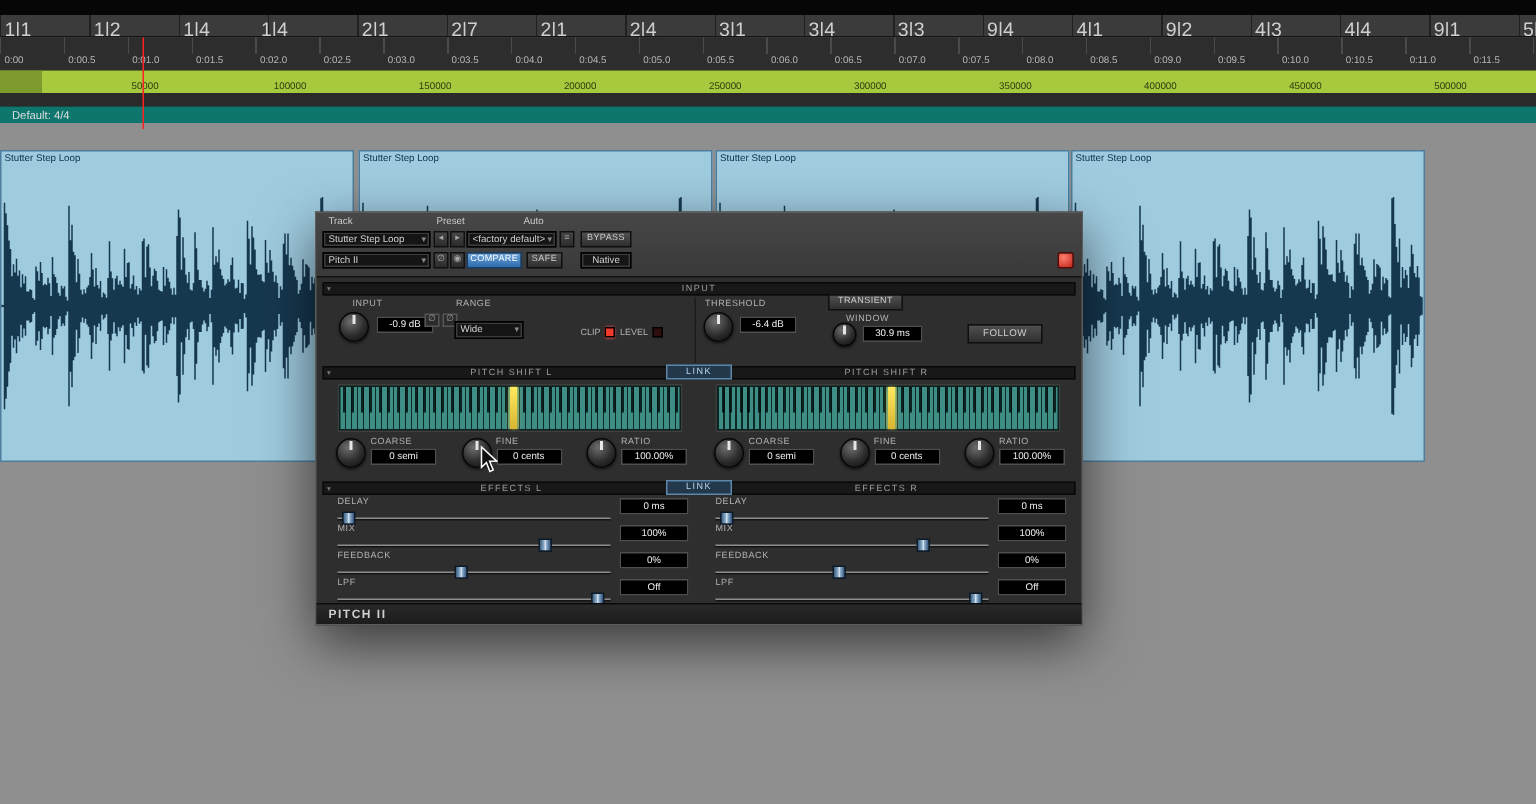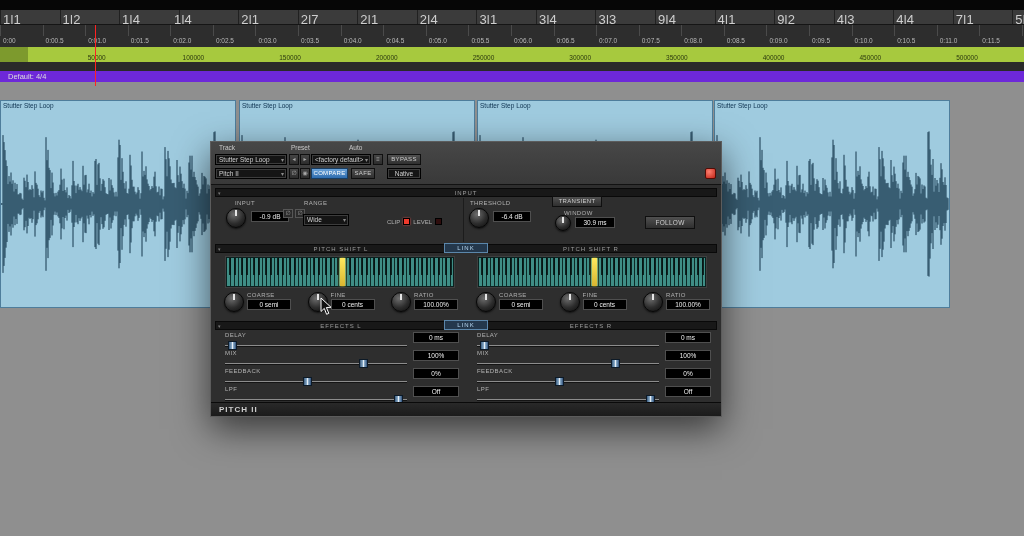--- a/index.html
+++ b/index.html
@@ -11,21 +11,21 @@
   .ruler{position:absolute;left:0;right:0;overflow:hidden;}
   .bars-row{top:10px;height:14px;background:repeating-linear-gradient(90deg,rgba(0,0,0,.45) 0 1px,transparent 1px 59.55px),#3b3b3b;border-bottom:1px solid #151515;}
   .bar-label{position:absolute;top:2px;font-size:13px;color:#cfcfcf;white-space:nowrap;}
   .mid-row{top:25px;height:11px;background:repeating-linear-gradient(90deg,rgba(255,255,255,.14) 0 1px,transparent 1px 42.58px),#2d2d2d;}
   .times-row{top:36px;height:11px;background:#2d2d2d;border-bottom:1px solid #141414;}
   .time-label{position:absolute;top:1px;font-size:6.5px;color:#b8b8b8;white-space:nowrap;}
   .samples-row{top:47px;height:15px;background:#a7c93e;border-bottom:1px solid #56631c;}
   .pre-roll{position:absolute;left:0;top:0;bottom:0;width:28px;background:#7d9a2d;}
   .sample-label{position:absolute;bottom:1px;font-size:6.5px;color:#2c3a10;transform:translateX(-50%);white-space:nowrap;}
   .tempo-row{top:62px;height:9px;background:#2a2a2a;border-bottom:1px solid #111;}
-  .meter-row{top:71px;height:11px;background:#6d28d9;border-bottom:1px solid #000;}
+  .meter-row{top:71px;height:11px;background:#0f766e;border-bottom:1px solid #000;}
   .meter-label{position:absolute;left:8px;top:1px;font-size:7.5px;color:#dedede;}
 
   
   .canvas{position:absolute;top:82px;left:0;right:0;bottom:0;background:#8f8f8f;}
   .track-lane{position:absolute;top:18px;left:0;width:952px;height:208px;}
   .clip{position:absolute;top:0;height:100%;background:#9fcbdf;border:1px solid #4e7d9b;box-sizing:border-box;}
   .clip svg{position:absolute;left:0;top:0;}
   .clip-label{position:absolute;top:1px;left:2px;font-size:6.5px;color:#0f3350;z-index:2;white-space:nowrap;}
   .playhead{position:absolute;left:95px;top:25px;width:1px;height:61px;background:#f22;z-index:6;}
 
@@ -139,21 +139,21 @@
       <span class="bar-label" style="left: 360.3px;">2|1</span>
       <span class="bar-label" style="left: 419.85px;">2|4</span>
       <span class="bar-label" style="left: 479.4px;">3|1</span>
       <span class="bar-label" style="left: 538.95px;">3|4</span>
       <span class="bar-label" style="left: 598.5px;">3|3</span>
       <span class="bar-label" style="left: 658.05px;">9|4</span>
       <span class="bar-label" style="left: 717.6px;">4|1</span>
       <span class="bar-label" style="left: 777.15px;">9|2</span>
       <span class="bar-label" style="left: 836.7px;">4|3</span>
       <span class="bar-label" style="left: 896.25px;">4|4</span>
-      <span class="bar-label" style="left: 955.8px;">7|1</span>
+      <span class="bar-label" style="left: 955.8px;">9|1</span>
       <span class="bar-label" style="left: 1015.35px;">5|2</span>
     </div>
   <div class="ruler mid-row"></div>
   <div class="ruler times-row" id="times-row">
       <span class="time-label" style="left: 3px;">0:00</span>
       <span class="time-label" style="left: 45.58px;">0:00.5</span>
       <span class="time-label" style="left: 88.16px;">0:01.0</span>
       <span class="time-label" style="left: 130.74px;">0:01.5</span>
       <span class="time-label" style="left: 173.32px;">0:02.0</span>
       <span class="time-label" style="left: 215.9px;">0:02.5</span>

